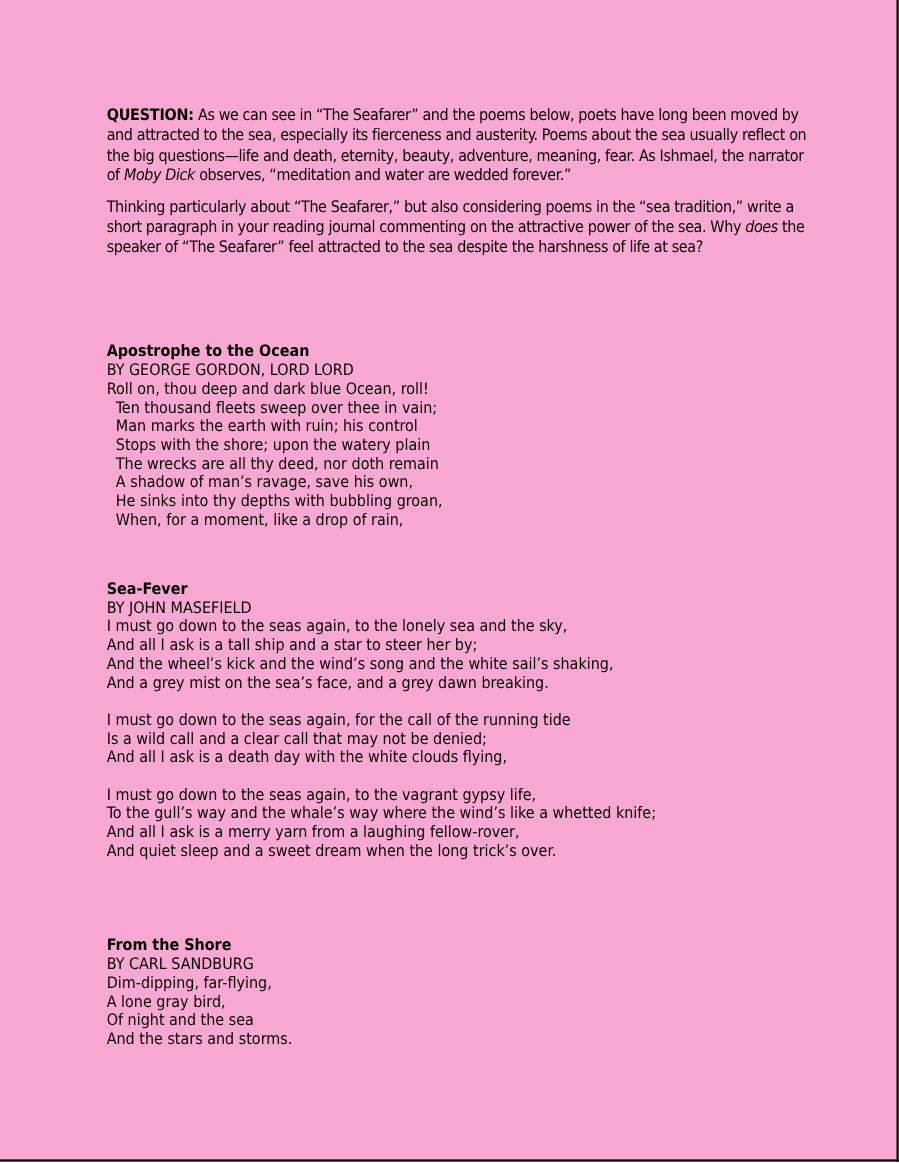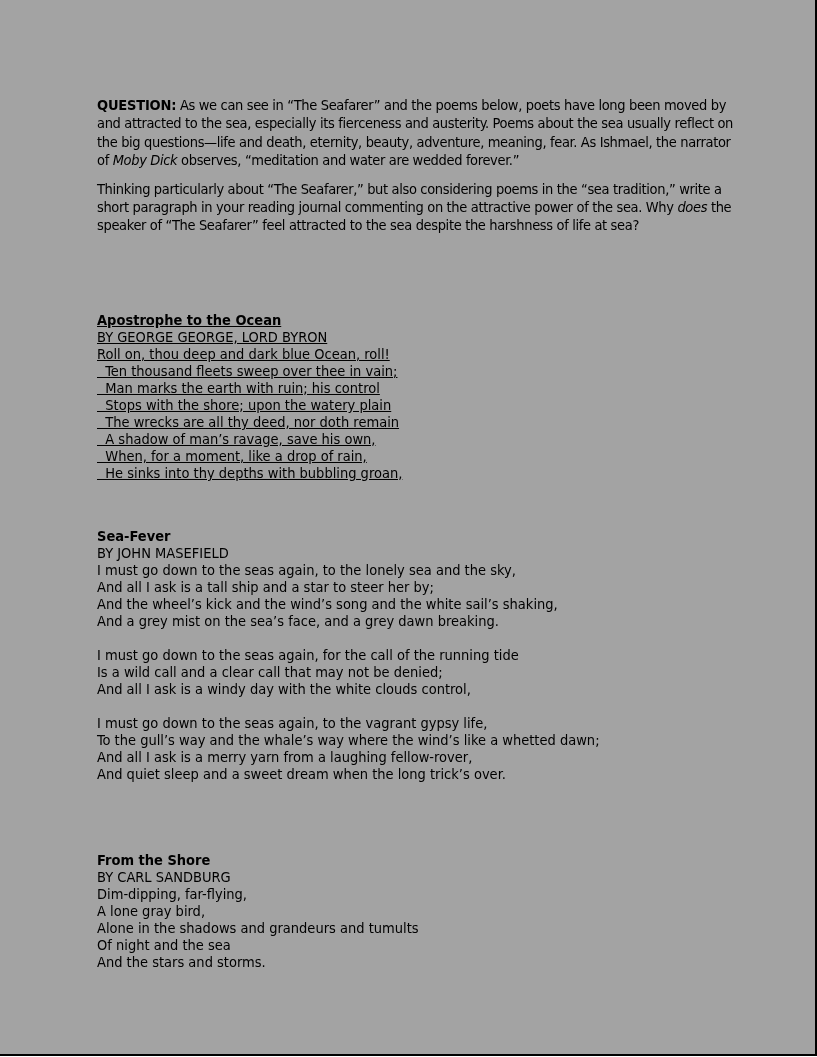--- a/index.html
+++ b/index.html
@@ -14,21 +14,21 @@
       overflow: hidden;
       font-family: "DejaVu Sans", sans-serif;
       color: #000000;
     }
     .page {
       position: absolute;
       left: 0;
       top: 0;
       width: 815px;
       height: 1054px;
-      background: #a3a3a3;
+      background: #f9a8d4;
       border-right: 2px solid #000000;
       border-bottom: 2px solid #000000;
       box-sizing: content-box;
     }
     .content {
       position: absolute;
       left: 97px;
       top: 96px;
       width: 640px;
       font-size: 14.5px;
@@ -45,79 +45,78 @@
       line-height: 17px;
       letter-spacing: 0;
     }
     .poem-title {
       font-weight: bold;
       display: block;
     }
     .poem-author { display: block; }
     .line { display: block; white-space: pre; }
     .stanza-gap { height: 17px; }
-    #poem-1 { position: absolute; top: 216px; left: 0; text-decoration: underline; }
+    #poem-1 { position: absolute; top: 216px; left: 0; }
     #poem-2 { position: absolute; top: 432px; left: 0; }
     #poem-3 { position: absolute; top: 735px; left: 0; margin-top: 21px; }
   </style>
 </head>
 <body>
 
 <div class="page">
   <div class="content">
 
     <p class="para"><b>QUESTION:</b><span> As we can see in “The Seafarer” and the poems below, poets have long been moved by and attracted to the sea, especially its fierceness and austerity. Poems about the sea usually reflect on the big questions—life and death, eternity, beauty, adventure, meaning, fear. As Ishmael, the narrator of </span><i>Moby Dick</i><span> observes, “meditation and water are wedded forever.”</span></p>
 
     <p class="para"><span>Thinking particularly about “The Seafarer,” but also considering poems in the “sea tradition,” write a short paragraph in your reading journal commenting on the attractive power of the sea. Why </span><i>does</i><span> the speaker of “The Seafarer” feel attracted to the sea despite the harshness of life at sea?</span></p>
 
     <div class="poem-block" id="poem-1">
       <span class="poem-title">Apostrophe to the Ocean</span>
-      <span class="poem-author">BY GEORGE GEORGE, LORD BYRON</span>
+      <span class="poem-author">BY GEORGE GORDON, LORD LORD</span>
       <div>
         <span class="line">Roll on, thou deep and dark blue Ocean, roll!</span>
         <span class="line">  Ten thousand fleets sweep over thee in vain;</span>
         <span class="line">  Man marks the earth with ruin; his control</span>
         <span class="line">  Stops with the shore; upon the watery plain</span>
         <span class="line">  The wrecks are all thy deed, nor doth remain</span>
         <span class="line">  A shadow of man’s ravage, save his own,</span>
+        <span class="line">  He sinks into thy depths with bubbling groan,</span>
         <span class="line">  When, for a moment, like a drop of rain,</span>
-        <span class="line">  He sinks into thy depths with bubbling groan,</span>
       </div>
     </div>
 
     <div class="poem-block" id="poem-2">
       <span class="poem-title">Sea-Fever</span>
       <span class="poem-author">BY JOHN MASEFIELD</span>
       <div>
         <span class="line">I must go down to the seas again, to the lonely sea and the sky,</span>
         <span class="line">And all I ask is a tall ship and a star to steer her by;</span>
         <span class="line">And the wheel’s kick and the wind’s song and the white sail’s shaking,</span>
         <span class="line">And a grey mist on the sea’s face, and a grey dawn breaking.</span>
       </div>
       <div class="stanza-gap"></div>
       <div>
         <span class="line">I must go down to the seas again, for the call of the running tide</span>
         <span class="line">Is a wild call and a clear call that may not be denied;</span>
-        <span class="line">And all I ask is a windy day with the white clouds control,</span>
+        <span class="line">And all I ask is a death day with the white clouds flying,</span>
       </div>
       <div class="stanza-gap"></div>
       <div>
         <span class="line">I must go down to the seas again, to the vagrant gypsy life,</span>
-        <span class="line">To the gull’s way and the whale’s way where the wind’s like a whetted dawn;</span>
+        <span class="line">To the gull’s way and the whale’s way where the wind’s like a whetted knife;</span>
         <span class="line">And all I ask is a merry yarn from a laughing fellow-rover,</span>
         <span class="line">And quiet sleep and a sweet dream when the long trick’s over.</span>
       </div>
     </div>
 
     <div class="poem-block" id="poem-3">
       <span class="poem-title">From the Shore</span>
       <span class="poem-author">BY CARL SANDBURG</span>
       <div>
         <span class="line">Dim-dipping, far-flying,</span>
         <span class="line">A lone gray bird,</span>
-        <span class="line">Alone in the shadows and grandeurs and tumults</span>
         <span class="line">Of night and the sea</span>
         <span class="line">And the stars and storms.</span>
       </div>
     </div>
 
   </div>
 </div>
 
 </body></html>

